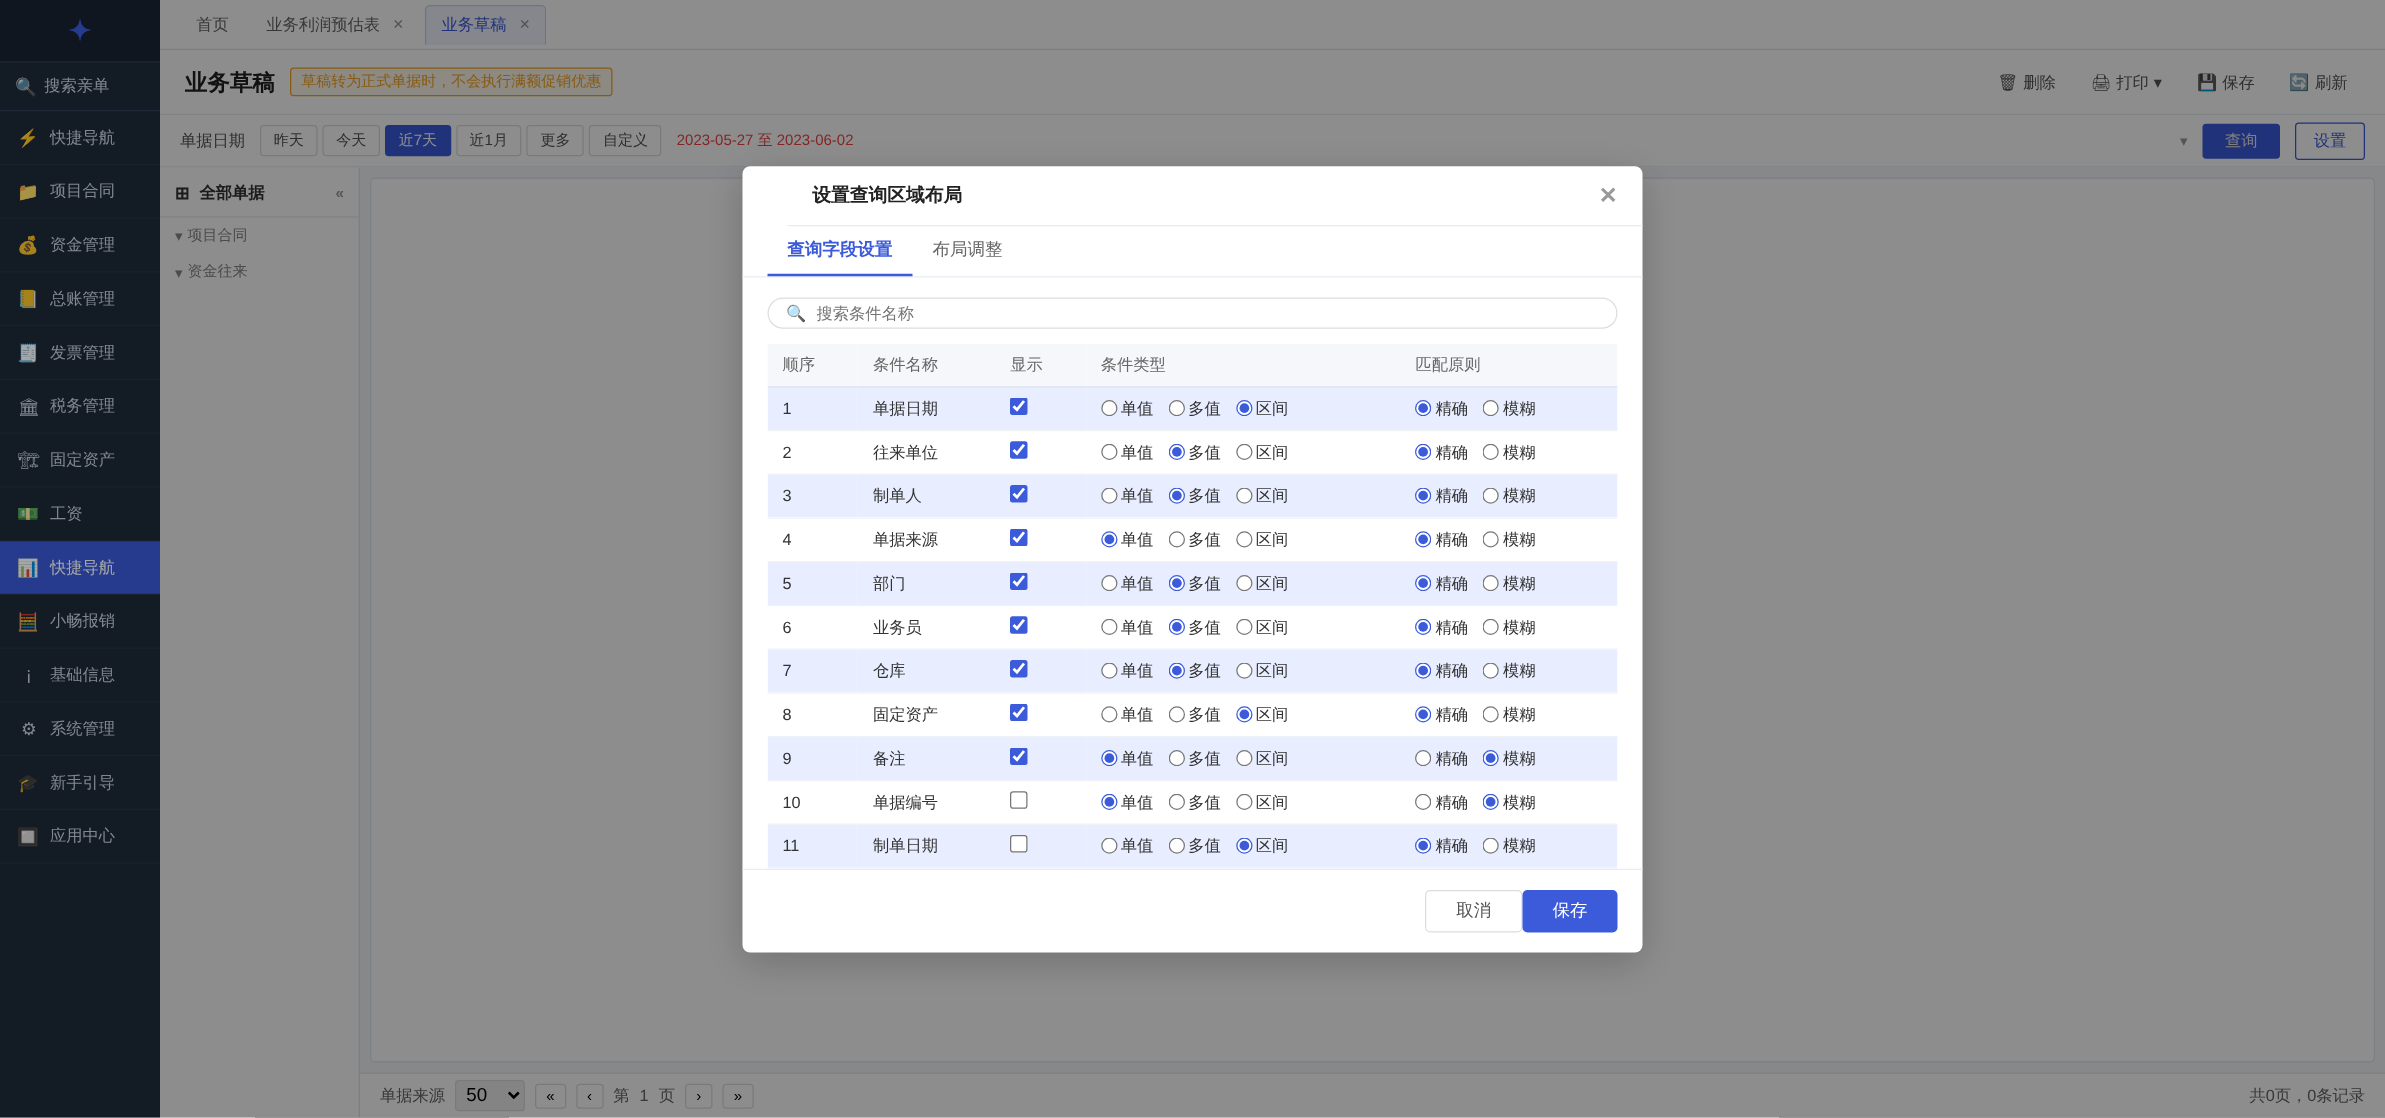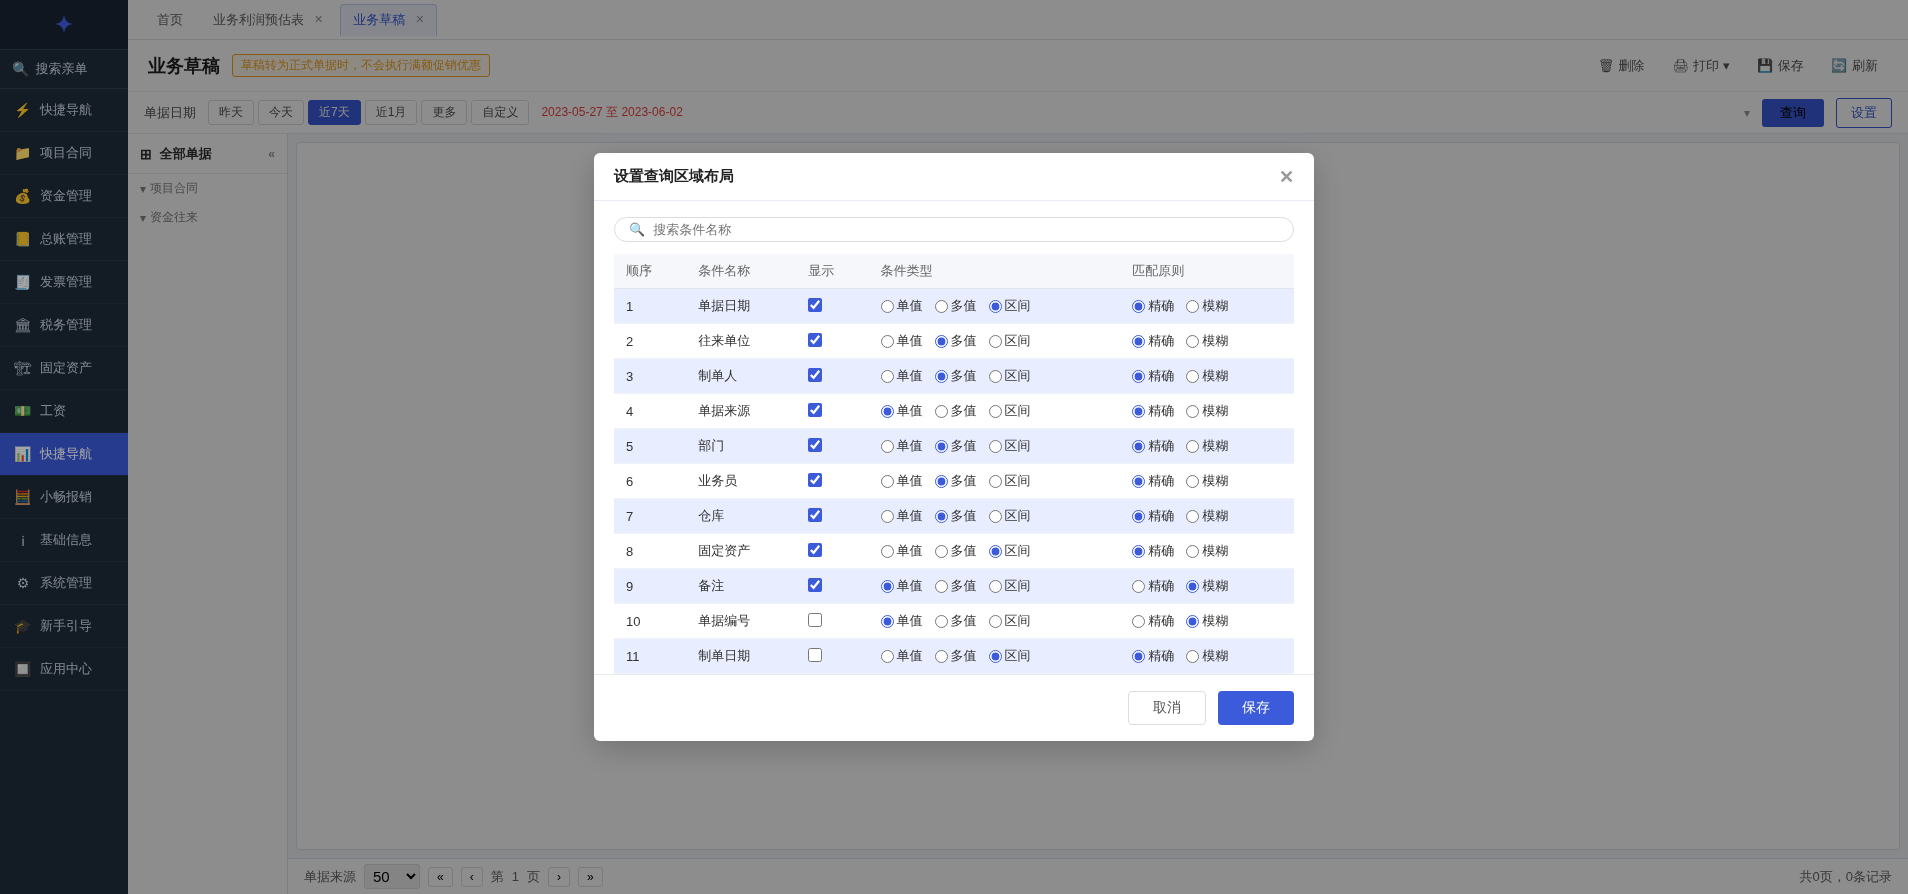--- a/index.html
+++ b/index.html
@@ -54,21 +54,21 @@
 
     
     .filter-bar {
       height: 42px; background: #fff; border-bottom: 1px solid #e8ecf2;
       display: flex; align-items: center; padding: 0 16px; gap: 12px; flex-shrink: 0;
     }
     .filter-label { font-size: 13px; color: #555; }
     .filter-btn { padding: 3px 10px; border-radius: 3px; cursor: pointer; font-size: 12px; border: 1px solid #ddd; background: #fff; color: #555; }
     .filter-btn.active { background: #3b5bdb; color: #fff; border-color: #3b5bdb; }
     .filter-date { font-size: 12px; color: #ef4444; }
-    .filter-query-btn { margin-left: auto; background: #3b5bdb; color: #000000; border: none; padding: 5px 18px; border-radius: 3px; cursor: pointer; font-size: 13px; }
+    .filter-query-btn { margin-left: auto; background: #3b5bdb; color: #e5e5e5; border: none; padding: 5px 18px; border-radius: 3px; cursor: pointer; font-size: 13px; }
     .filter-set-btn { background: #fff; color: #3b5bdb; border: 1px solid #3b5bdb; padding: 5px 14px; border-radius: 3px; cursor: pointer; font-size: 13px; }
 
     
     .content { flex: 1; display: flex; overflow: hidden; background: #f4f6fa; }
 
     
     .left-panel {
       width: 160px; background: #fff; border-right: 1px solid #e0e4eb;
       display: flex; flex-direction: column; flex-shrink: 0;
     }
@@ -104,20 +104,21 @@
       display: flex; align-items: center; justify-content: center;
     }
     .modal {
       background: #fff; border-radius: 6px; width: 720px; max-height: 680px;
       display: flex; flex-direction: column; box-shadow: 0 8px 32px rgba(0,0,0,0.2);
     }
     .modal-header {
       height: 48px; display: flex; align-items: center; padding: 0 20px;
       border-bottom: 1px solid #e8ecf2; font-size: 15px; font-weight: bold; color: #222;
       flex-shrink: 0;
+      margin-left: 36px;
     }
     .modal-close { margin-left: auto; cursor: pointer; font-size: 18px; color: #999; }
     .modal-tabs { display: flex; border-bottom: 1px solid #e8ecf2; padding: 0 20px; flex-shrink: 0; }
     .modal-tab { padding: 10px 16px; cursor: pointer; font-size: 14px; color: #666; border-bottom: 2px solid transparent; }
     .modal-tab.active { color: #3b5bdb; border-bottom-color: #3b5bdb; font-weight: bold; }
     .modal-body { flex: 1; overflow: hidden; display: flex; flex-direction: column; padding: 16px 20px 0; }
     .modal-search { display: flex; align-items: center; border: 1px solid #ddd; border-radius: 20px; padding: 4px 14px; margin-bottom: 12px; gap: 8px; }
     .modal-search input { border: none; outline: none; font-size: 13px; width: 200px; color: #555; background: transparent; }
 
     
@@ -130,21 +131,21 @@
     .config-table tr:nth-child(odd) td { background: #fafbff; }
     .config-table tr:nth-child(even) td { background: #fff; }
     .config-table tr.highlighted td { background: #e8edff !important; }
 
     .radio-group { display: flex; align-items: center; gap: 12px; }
     .radio-item { display: flex; align-items: center; gap: 3px; cursor: pointer; }
     .radio-item input[type=radio] { accent-color: #3b5bdb; cursor: pointer; }
     .checkbox-item input[type=checkbox] { accent-color: #3b5bdb; cursor: pointer; width: 14px; height: 14px; }
 
     .modal-scroll { flex: 1; overflow-y: auto; }
-    .modal-footer { padding: 16px 20px; display: flex; justify-content: flex-end; gap: 12px; border-top: 1px solid #e8ecf2; flex-shrink: 0; }
+    .modal-footer { padding: 16px 20px; display: flex; justify-content: flex-end; border-top: 1px solid #e8ecf2; flex-shrink: 0; }
     .btn-cancel { padding: 7px 24px; border: 1px solid #ddd; border-radius: 4px; background: #fff; cursor: pointer; font-size: 14px; color: #555; }
     .btn-save { padding: 7px 24px; border: none; border-radius: 4px; background: #3b5bdb; color: #fff; cursor: pointer; font-size: 14px; }
 
     
     ::-webkit-scrollbar { width: 6px; height: 6px; }
     ::-webkit-scrollbar-track { background: #f0f2f5; }
     ::-webkit-scrollbar-thumb { background: #c5cad5; border-radius: 3px; }
 
     .dimmed { filter: brightness(0.85); pointer-events: none; }
   </style>
@@ -322,20 +323,24 @@
     </div>
   </div>
 </div>
 
 <div class="modal-overlay">
   <div class="modal">
     <div class="modal-header">
       <span>设置查询区域布局</span>
       <span class="modal-close">✕</span>
     </div>
+    <div class="modal-tabs" id="modal-tabs-container">
+        <div class="modal-tab active">查询字段设置</div>
+        <div class="modal-tab">布局调整</div>
+      </div>
     <div class="modal-body">
       <div class="modal-search">
         <span style="font-size:13px;color:#aaa;">🔍</span>
         <input type="text" placeholder="搜索条件名称" style="">
       </div>
       <div class="modal-scroll">
         <table class="config-table">
           <thead>
             <tr id="modal-table-header-row">
                 <th>顺序</th>

